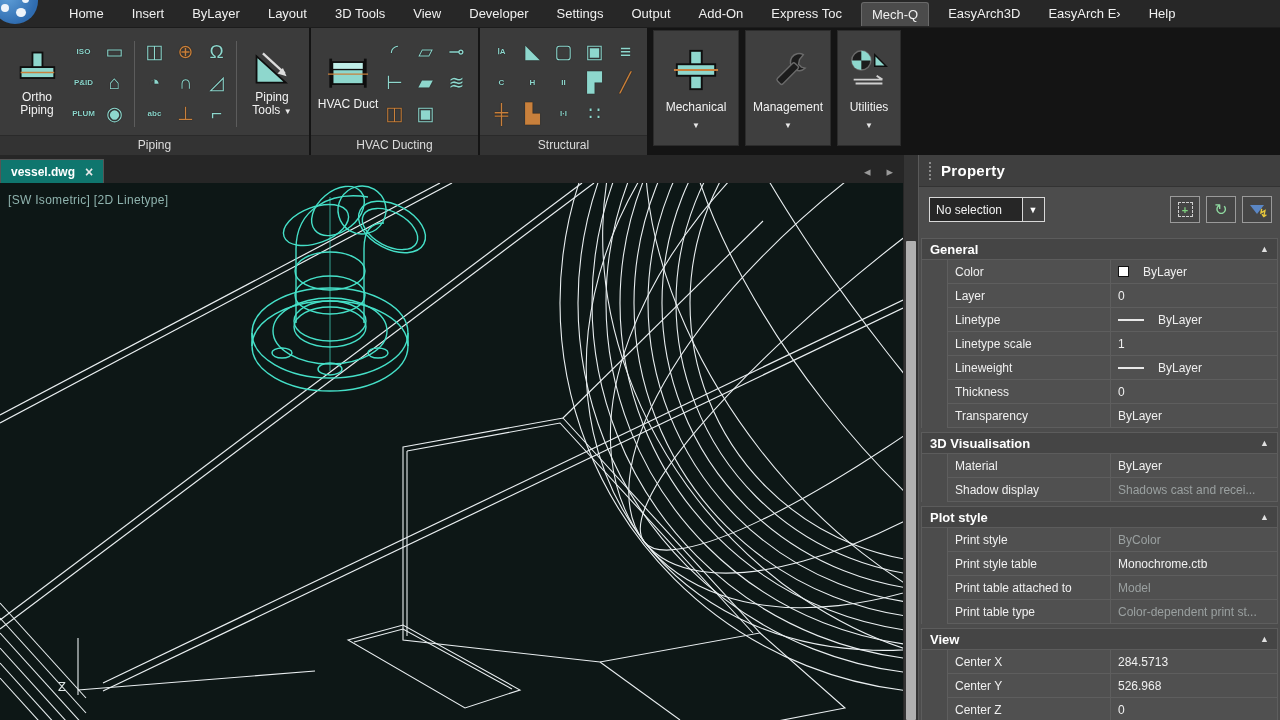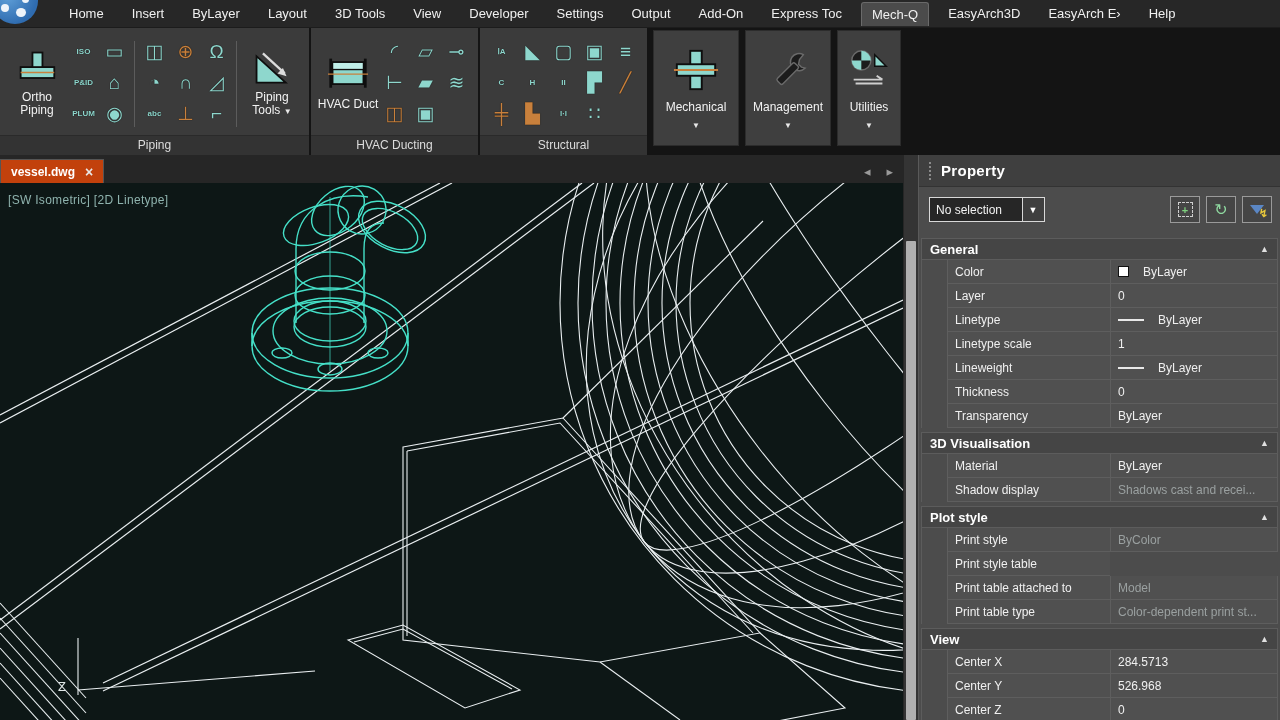--- a/index.html
+++ b/index.html
@@ -25,21 +25,21 @@
   .ric{width:31px;height:29px;display:flex;align-items:center;justify-content:center;font-size:19px;color:#8ed7cd;cursor:default;text-shadow:0 0 1px #000;}
   .ric.txt{font-size:8px;font-weight:bold;letter-spacing:0;}
   .vsep{width:1px;background:#5c5c5c;height:86px;margin:2px 4px 0 4px;}
   .dropstack{display:flex;gap:6px;padding:2px 4px;}
   .dropbtn{width:86px;height:116px;background:#3f3f3f;border:1px solid #2c2c2c;display:flex;flex-direction:column;align-items:center;padding-top:16px;gap:8px;cursor:default;}
 
   
   .main{display:flex;height:565px;}
   .left{width:903px;display:flex;flex-direction:column;}
   .tabbar{height:28px;background:#262626;display:flex;align-items:flex-end;position:relative;}
-  .dtab{height:24px;background:#c2410c;border:1px solid #555;border-bottom:none;display:flex;align-items:center;gap:10px;padding:0 10px;font-size:12px;font-weight:bold;color:#fff;}
+  .dtab{height:24px;background:#0f766e;border:1px solid #555;border-bottom:none;display:flex;align-items:center;gap:10px;padding:0 10px;font-size:12px;font-weight:bold;color:#fff;}
   .tclose{font-size:14px;font-weight:bold;color:#e8e8e8;cursor:default;line-height:12px;}
   .tnav{position:absolute;right:10px;bottom:4px;display:flex;gap:16px;color:#9a9a9a;font-size:13px;}
   .canvas{flex:1;position:relative;background:#0d1716;overflow:hidden;}
   .vplabel{position:absolute;left:8px;top:10px;font-size:12px;color:#8fb3ae;letter-spacing:.3px;}
   .scrollstrip{width:15px;background:#343434;position:relative;border-left:1px solid #262626;}
   .scrollthumb{position:absolute;left:2px;right:2px;top:86px;bottom:0;background:#b0b0b0;border-radius:1px;}
 
   
   .proppanel{flex:1;background:#4c4c4c;display:flex;flex-direction:column;overflow:hidden;border-left:1px solid #5a5a5a;}
   .ptitle{height:32px;background:#3f3f3f;display:flex;align-items:center;gap:8px;padding:6px 10px;border-bottom:1px solid #333;}
@@ -439,20 +439,23 @@
           <div class="prow">
             <span class="gut"></span>
             <span class="lab">Print style</span>
             <span class="val gray">
               <span>ByColor</span>
             </span>
           </div>
           <div class="prow">
             <span class="gut"></span>
             <span class="lab">Print style table</span>
+            <span class="val">
+              <span>Monochrome.ctb</span>
+            </span>
           </div>
           <div class="prow">
             <span class="gut"></span>
             <span class="lab">Print table attached to</span>
             <span class="val gray">
               <span>Model</span>
             </span>
           </div>
           <div class="prow">
             <span class="gut"></span>

